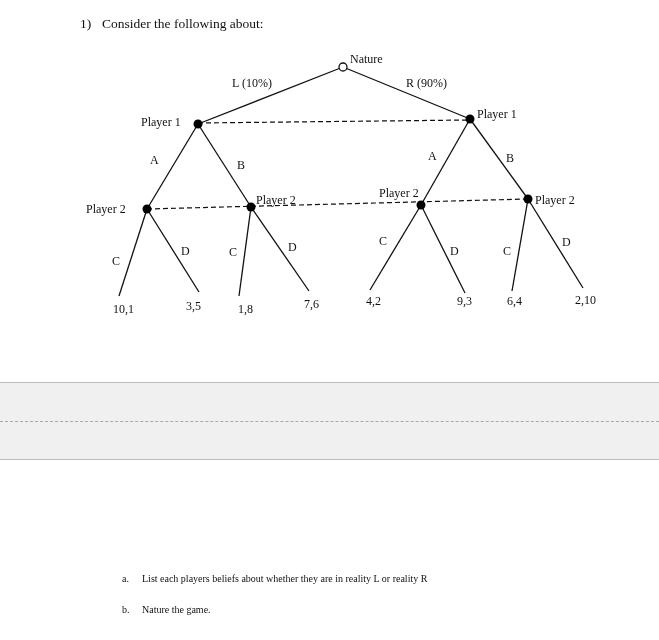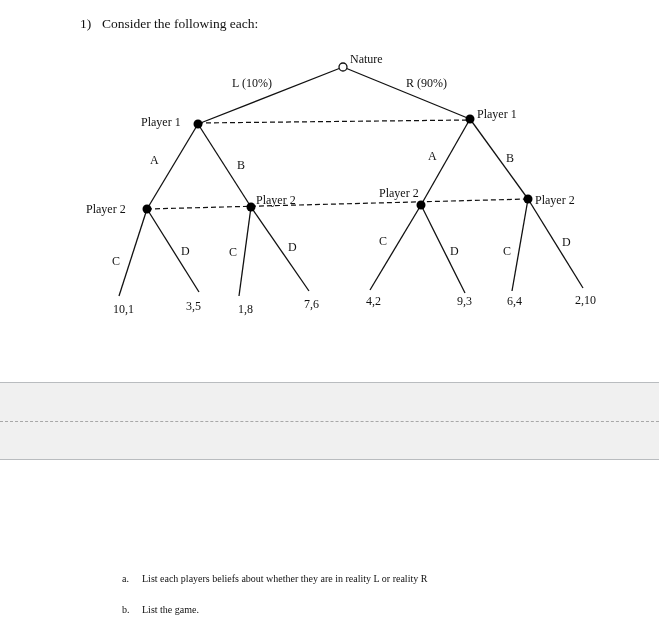--- a/index.html
+++ b/index.html
@@ -12,21 +12,21 @@
   .answer-box { position:absolute; left:0; top:382px; width:659px; height:76px;
                 background:#f0f0f0; border-top:1px solid #b9bcbf; border-bottom:1px solid #b9bcbf; }
   .answer-box .divider { position:absolute; left:0; right:0; top:38px; border-top:1px dashed #a8a8a8; }
   .sub-q { position:absolute; left:122px; font-size:10px; }
   .sub-q .lbl { display:inline-block; width:20px; }
 </style>
 </head>
 <body>
 
 <div class="q-title">
-  <span class="num">1)</span><span>Consider the following each:</span>
+  <span class="num">1)</span><span>Consider the following about:</span>
 </div>
 
 <svg class="tree" width="659" height="340">
   <g stroke="#111" stroke-width="1.3" fill="none">
 
     <line x1="343" y1="67" x2="198" y2="124"></line>
     <line x1="343" y1="67" x2="470" y2="119"></line>
 
     <line x1="198" y1="124" x2="147" y2="209"></line>
     <line x1="198" y1="124" x2="251" y2="207"></line>
@@ -95,14 +95,14 @@
 </svg>
 
 <div class="answer-box">
   <div class="divider"></div>
 </div>
 
 <div class="sub-q" style="top:573px;">
   <span class="lbl">a.</span><span>List each players beliefs about whether they are in reality L or reality R</span>
 </div>
 <div class="sub-q" style="top:604px;">
-  <span class="lbl">b.</span><span>List the game.</span>
+  <span class="lbl">b.</span><span>Nature the game.</span>
 </div>
 
 </body></html>

